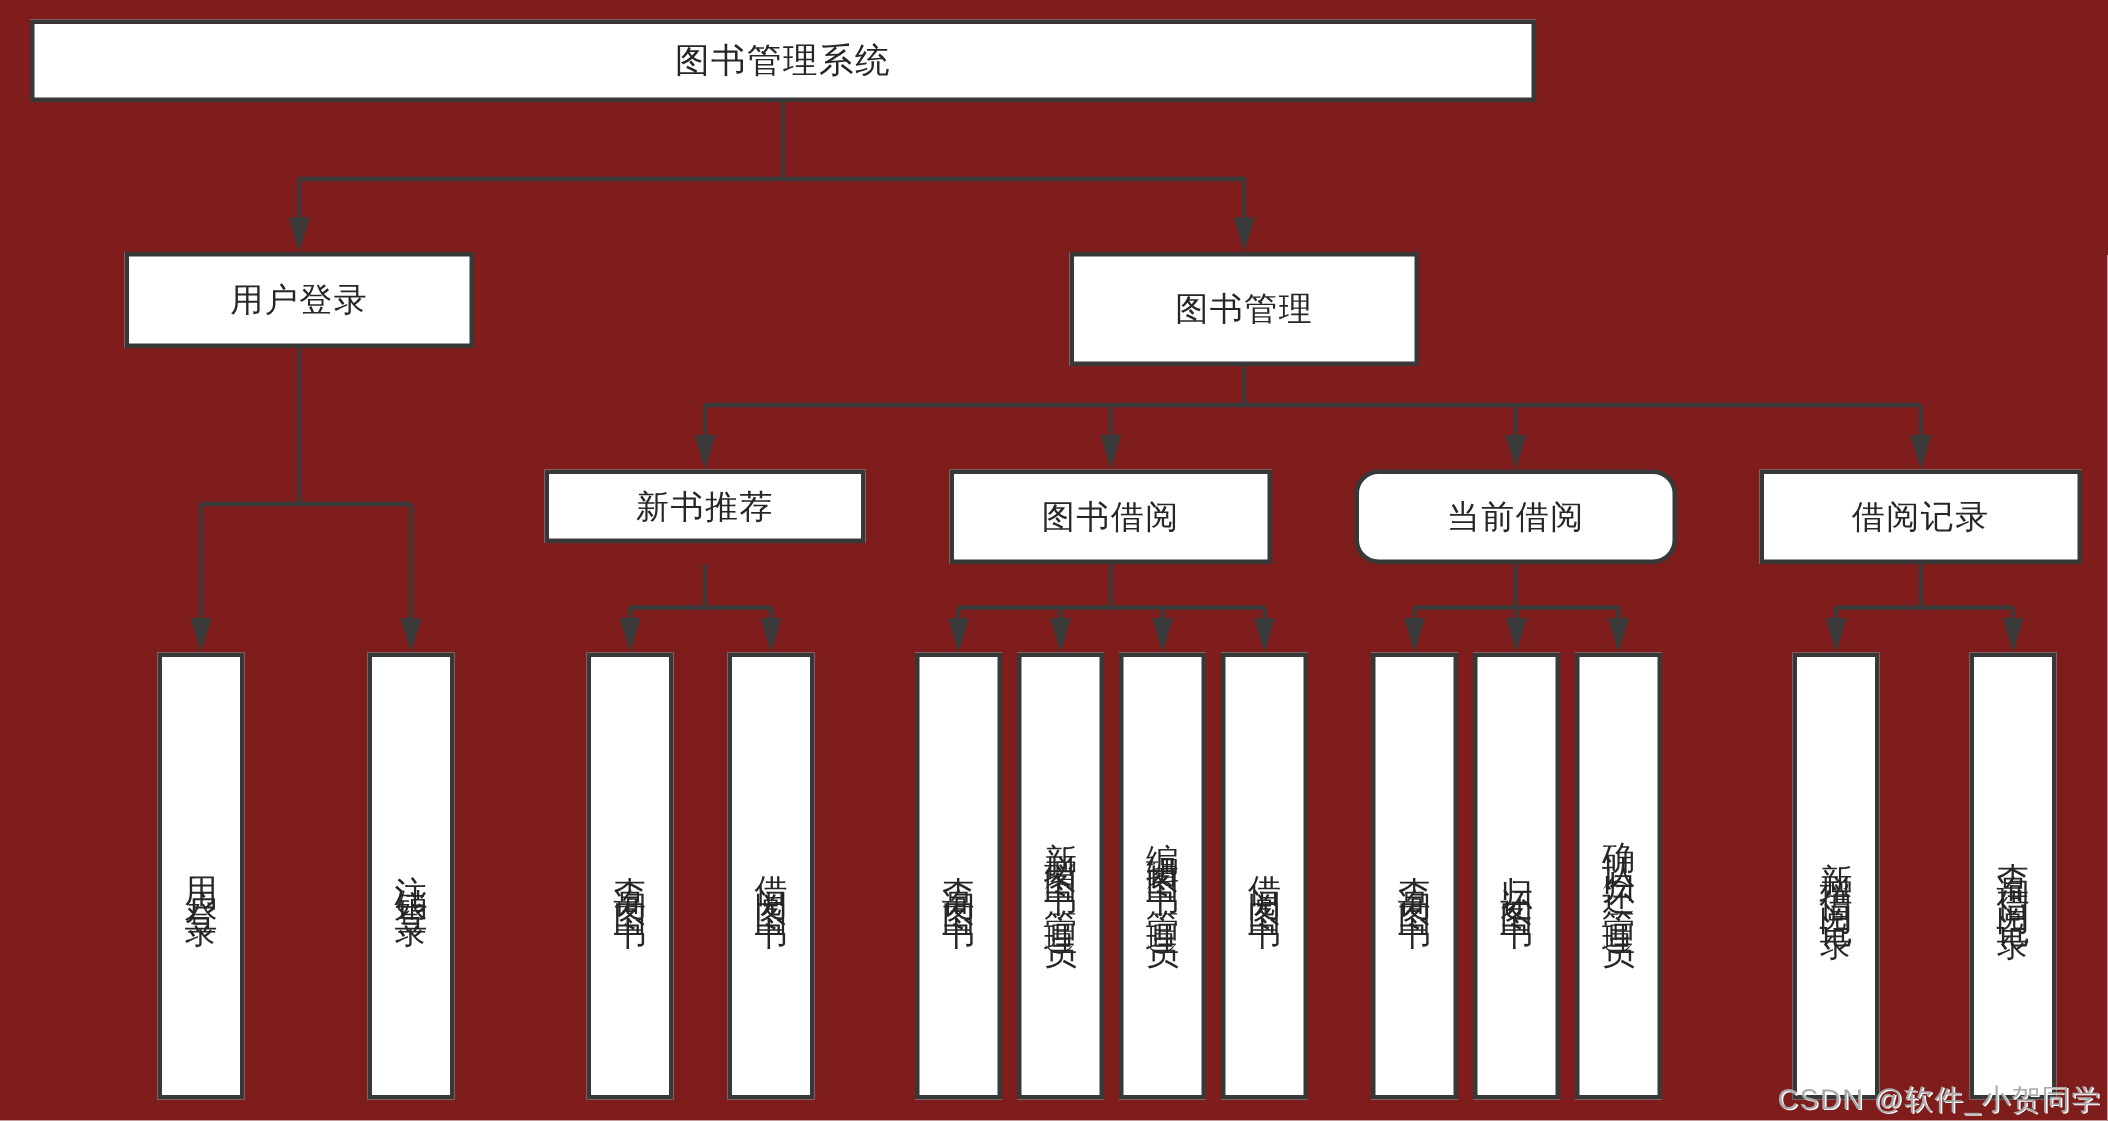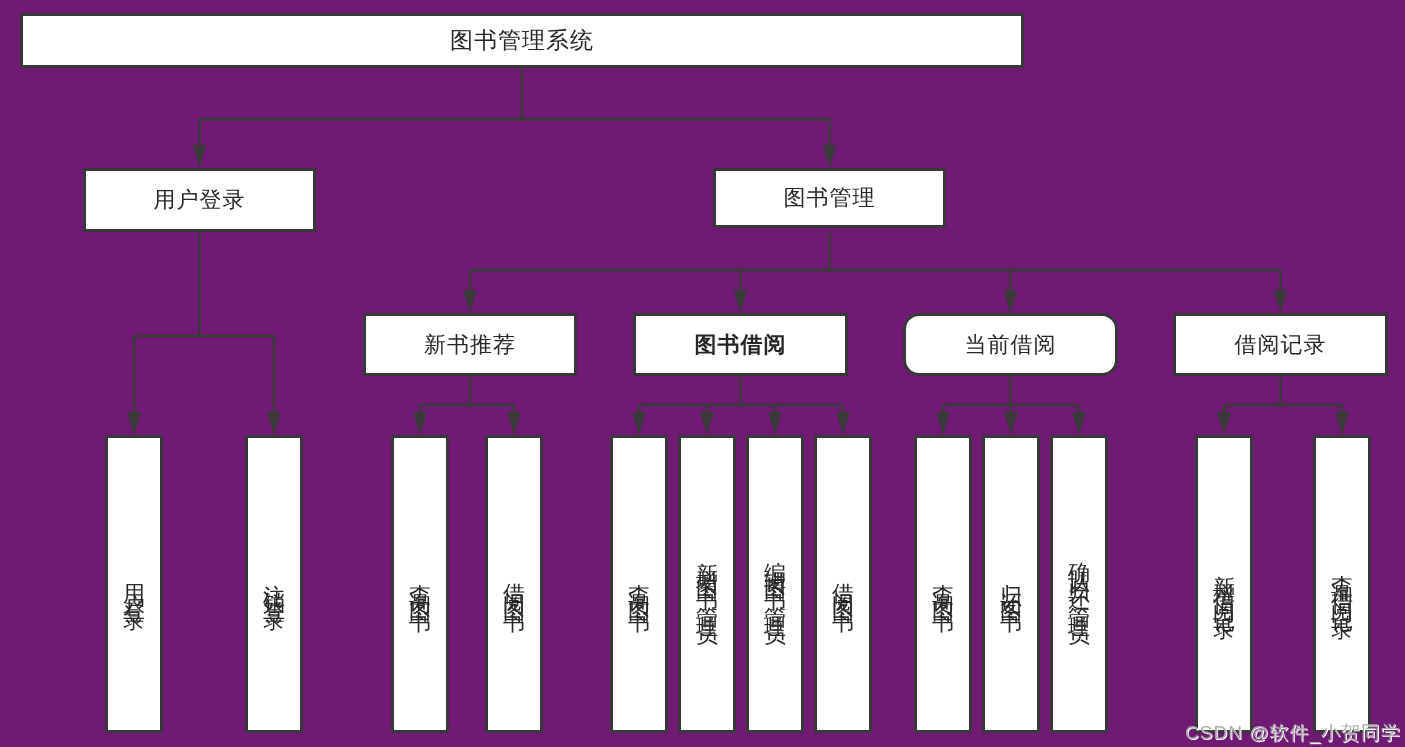--- a/index.html
+++ b/index.html
@@ -5,21 +5,21 @@
   html, body {
     margin: 0;
     padding: 0;
     background: #ffffff;
     font-family: "Liberation Sans", "DejaVu Sans", sans-serif;
   }
   .canvas {
     position: relative;
     width: 1405px;
     height: 747px;
-    background: #701a75;
+    background: #7f1d1d;
     overflow: hidden;
   }
   .connectors {
     position: absolute;
     left: 0;
     top: 0;
     width: 1405px;
     height: 747px;
     z-index: 1;
   }
@@ -132,24 +132,24 @@
       <polygon points="1072,412 1086,412 1079,435"></polygon>
 
       <polygon points="1217,412 1231,412 1224,435"></polygon>
       <polygon points="1335,412 1349,412 1342,435"></polygon>
     </g>
   </svg>
 
   <div class="node root" style="left:20px; top:13px; width:1004px; height:55px;">图书管理系统</div>
 
   <div class="node" style="left:83px; top:168px; width:233px; height:64px;">用户登录</div>
-  <div class="node" style="left:713px; top:168px; width:233px; height:60px;">图书管理</div>
+  <div class="node" style="left:713px; top:168px; width:233px; height:76px;">图书管理</div>
 
-  <div class="node" style="left:363px; top:313px; width:214px; height:63px;">新书推荐</div>
-  <div class="node" style="left:633px; top:313px; width:215px; height:63px;font-weight:bold;">图书借阅</div>
+  <div class="node" style="left:363px; top:313px; width:214px; height:49px;">新书推荐</div>
+  <div class="node" style="left:633px; top:313px; width:215px; height:63px;">图书借阅</div>
   <div class="node" style="left:903px; top:313px; width:215px; height:63px;border-radius:16px;">当前借阅</div>
   <div class="node" style="left:1173px; top:313px; width:215px; height:63px;">借阅记录</div>
 
   <div class="node leaf" style="left:105px; top:435px; width:58px; height:298px;">用户登录</div>
   <div class="node leaf" style="left:245px; top:435px; width:58px; height:298px;">注销登录</div>
 
   <div class="node leaf" style="left:391px; top:435px; width:58px; height:298px;">查询图书</div>
   <div class="node leaf" style="left:485px; top:435px; width:58px; height:298px;">借阅图书</div>
 
   <div class="node leaf" style="left:610px; top:435px; width:58px; height:298px;">查询图书</div>

